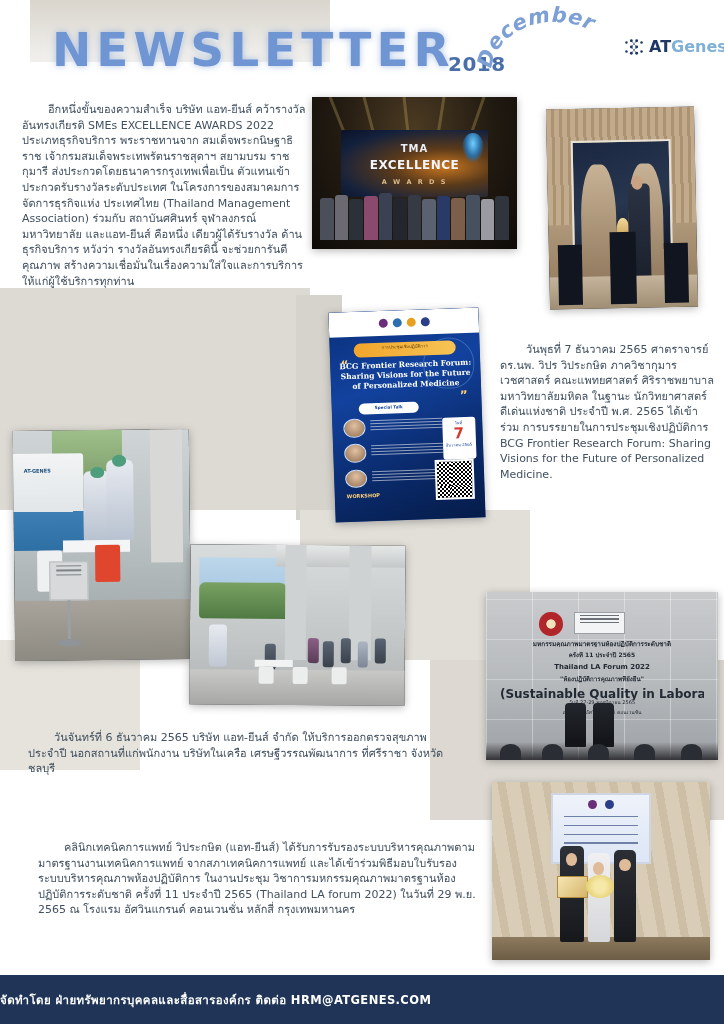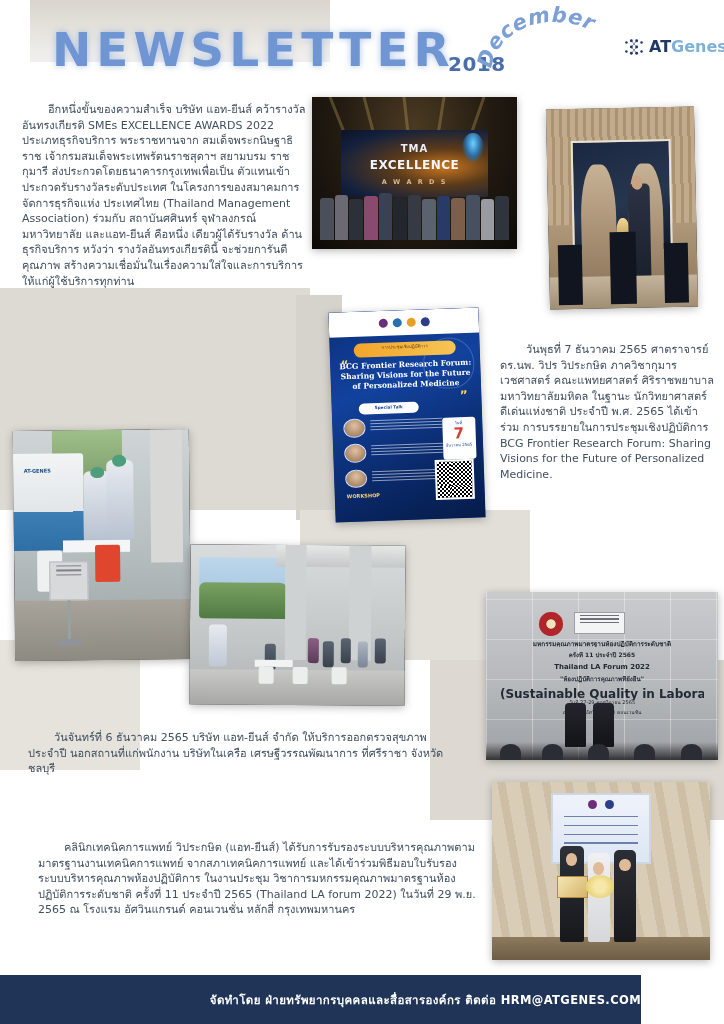--- a/index.html
+++ b/index.html
@@ -284,23 +284,23 @@
   .cert-head.h1 { left:33.8%; top:40%; } .cert-head.h2 { left:46.4%; top:45%; } .cert-head.h3 { left:58.4%; top:43%; }
   .cert-frame { position:absolute; left:30%; top:53%; width:14%; height:12%;
     background: linear-gradient(135deg,#f6e7b4,#d5b46a); border:1.5px solid #b08b3e; }
   .cert-flowers { position:absolute; left:43%; top:52%; width:13%; height:13%; border-radius:50%;
     background: radial-gradient(circle,#f6e8a8 30%, #e8d47a 70%); }
   .cert-floor { position:absolute; bottom:0; left:0; width:100%; height:13%;
     background: linear-gradient(180deg,#8d7a5e,#6d5d46); }
 
   
   .footer {
-    position:absolute; left:0; bottom:0; width:641px; height:49px;
+    position:absolute; left:0; bottom:0; width:724px; height:49px;
     background:#1f3456; z-index: 8;
-    display:flex; align-items:center; justify-content:flex-end;
+    display:flex; align-items:center; justify-content:flex-start;
   }
   .footer-text {
     color:#ffffff; font-size:11.5px; font-weight:700; letter-spacing:0.4px;
     font-family:"DejaVu Sans","Liberation Sans",sans-serif;
   }
 </style>
 </head>
 <body>
 
 <div class="page">

